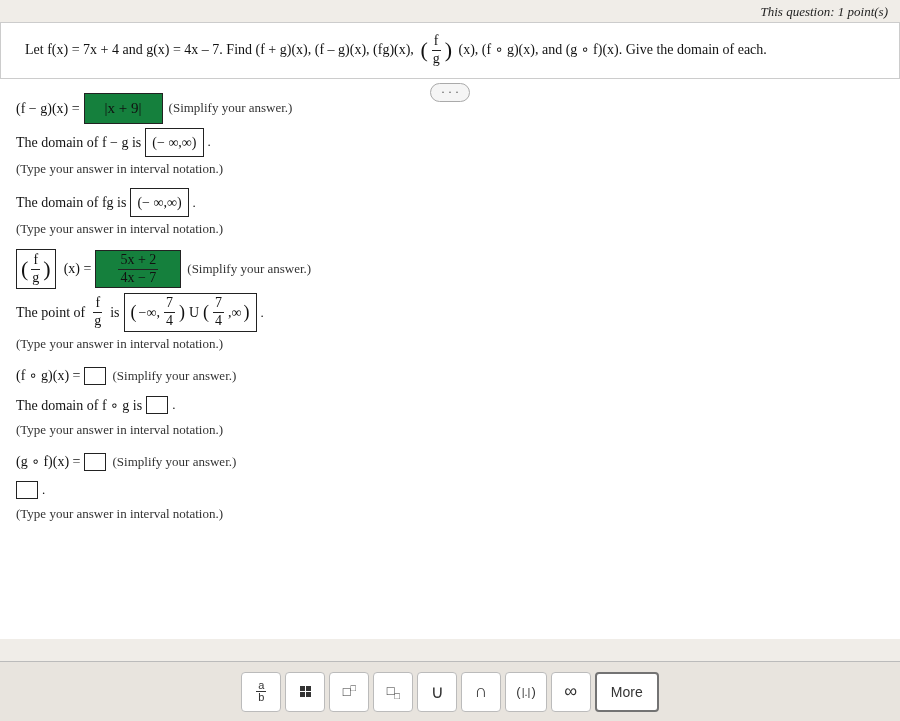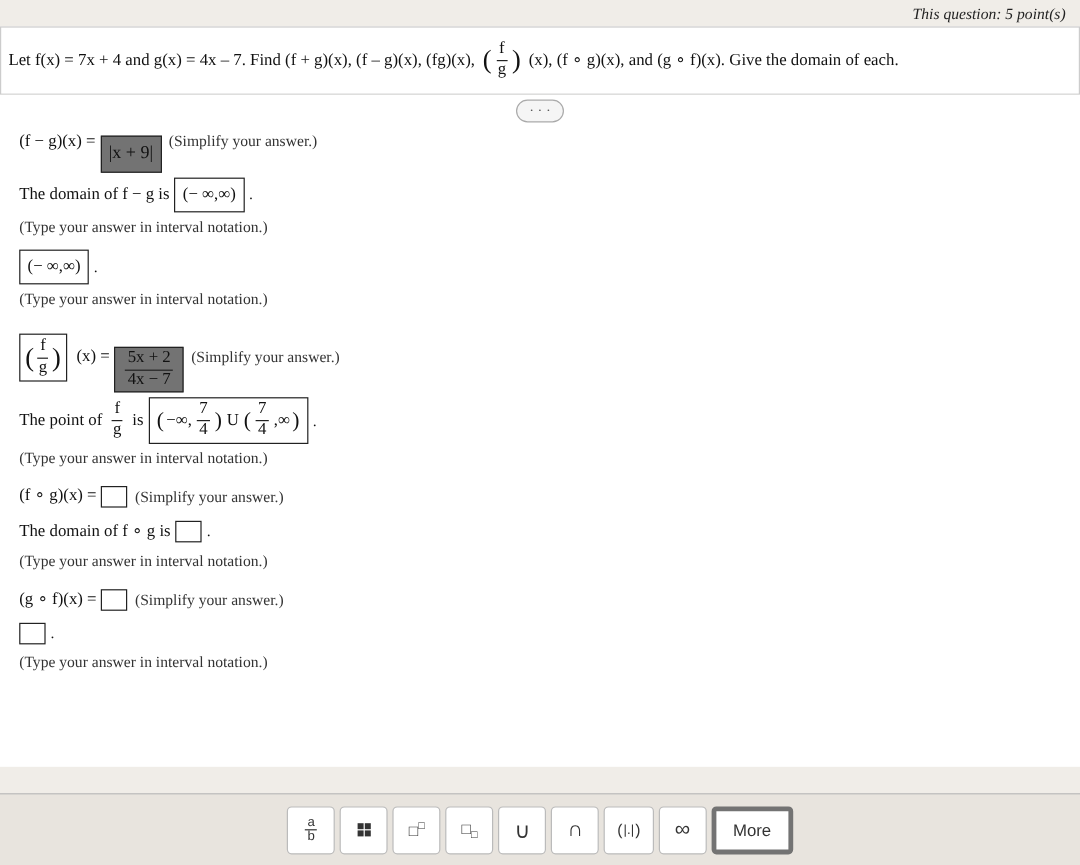--- a/index.html
+++ b/index.html
@@ -17,21 +17,21 @@
       padding: 4px 12px 2px 0;
       font-size: 13px;
       font-style: italic;
       color: #222;
       border-bottom: none;
     }
     .question-header {
       background: #fff;
       border: 1px solid #ccc;
       margin: 0 0 0 0;
-      padding: 10px 14px 10px 6px;
+      padding: 10px 14px 10px 24px;
       font-size: 14px;
       color: #111;
       line-height: 1.5;
     }
     .content-area {
       background: #fff;
       margin: 0;
       padding: 10px 16px 10px 16px;
       font-size: 14px;
       color: #111;
@@ -40,25 +40,24 @@
     }
     .math-line {
       margin: 4px 0;
       display: flex;
       align-items: center;
       flex-wrap: wrap;
       gap: 4px;
     }
     .boxed {
       border: 1.5px solid #222;
-      padding: 1px 6px;
+      padding: 1px 20px;
       display: inline-block;
-      background: #737373;
-      font-size: 14px;
-      margin-top: 20px;
+      background: #15803d;
+      font-size: 14px;
     }
     .small-note {
       font-size: 13px;
       color: #333;
       margin-left: 2px;
       text-align: center;
     }
     .domain-line {
       font-size: 14px;
       margin: 2px 0 0 0;
@@ -129,21 +128,21 @@
       cursor: pointer;
       min-width: 40px;
       height: 40px;
       display: flex;
       align-items: center;
       justify-content: center;
       color: #333;
     }
     .toolbar-btn-more {
       background: #fff;
-      border: 4px solid #737373;
+      border: 2px solid #737373;
       border-radius: 4px;
       padding: 6px 14px;
       font-size: 14px;
       cursor: pointer;
       height: 40px;
       display: flex;
       align-items: center;
       justify-content: center;
       color: #333;
       font-family: Arial, sans-serif;
@@ -160,21 +159,21 @@
     .union-domain {
       display: inline-flex;
       align-items: center;
       gap: 2px;
     }
   </style>
 </head>
 <body>
 
 <div class="top-bar">
-  <span>This question: 5 point(s)</span>
+  <span>This question: 1 point(s)</span>
 </div>
 
 <div class="question-header">
   <span>
     Let f(x) = 7x + 4 and g(x) = 4x – 7. Find (f + g)(x), (f – g)(x), (fg)(x),
     <span style="display:inline-flex; align-items:center; vertical-align:middle; margin:0 3px;">
       <span style="font-size:22px; line-height:1; margin-right:1px;">(</span>
       <span class="fraction-container">
         <span class="frac-num">f</span>
         <span class="frac-den">g</span>
@@ -200,20 +199,21 @@
     <div class="domain-line math-line">
       <span>The domain of f − g is </span>
       <span class="interval-box">(− ∞,∞)</span>
       <span style="font-size:13px;">.</span>
     </div>
     <div class="type-note">(Type your answer in interval notation.)</div>
   </div>
 
   <div class="section-block">
     <div class="domain-line math-line">
+      <span>The domain of fg is </span>
       <span class="interval-box">(− ∞,∞)</span>
       <span style="font-size:13px;">.</span>
     </div>
     <div class="type-note">(Type your answer in interval notation.)</div>
   </div>
 
   <div class="section-block">
     <div class="math-line">
       <span style="display:inline-flex; align-items:center; border:1.5px solid #222; padding:2px 4px; background:#fff; vertical-align:middle; margin-right:4px;">
         <span style="font-size:22px; line-height:1;">(</span>

